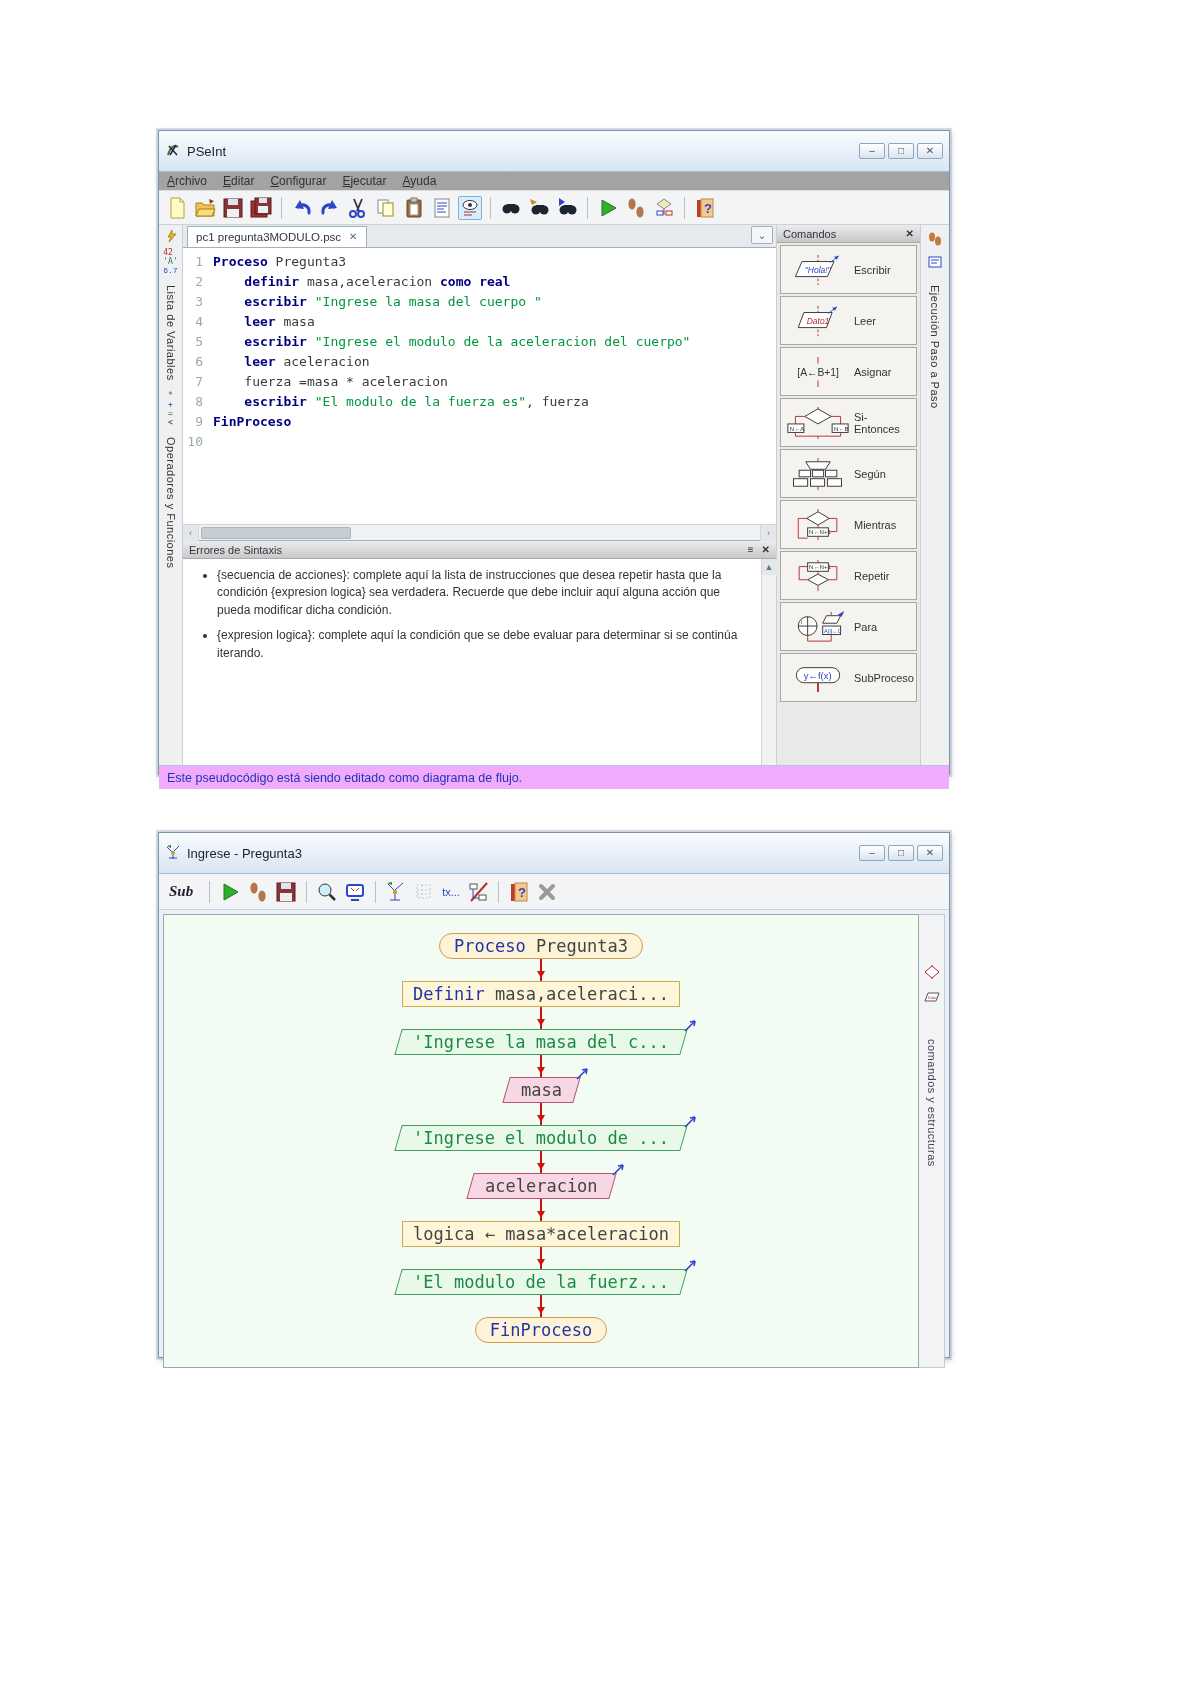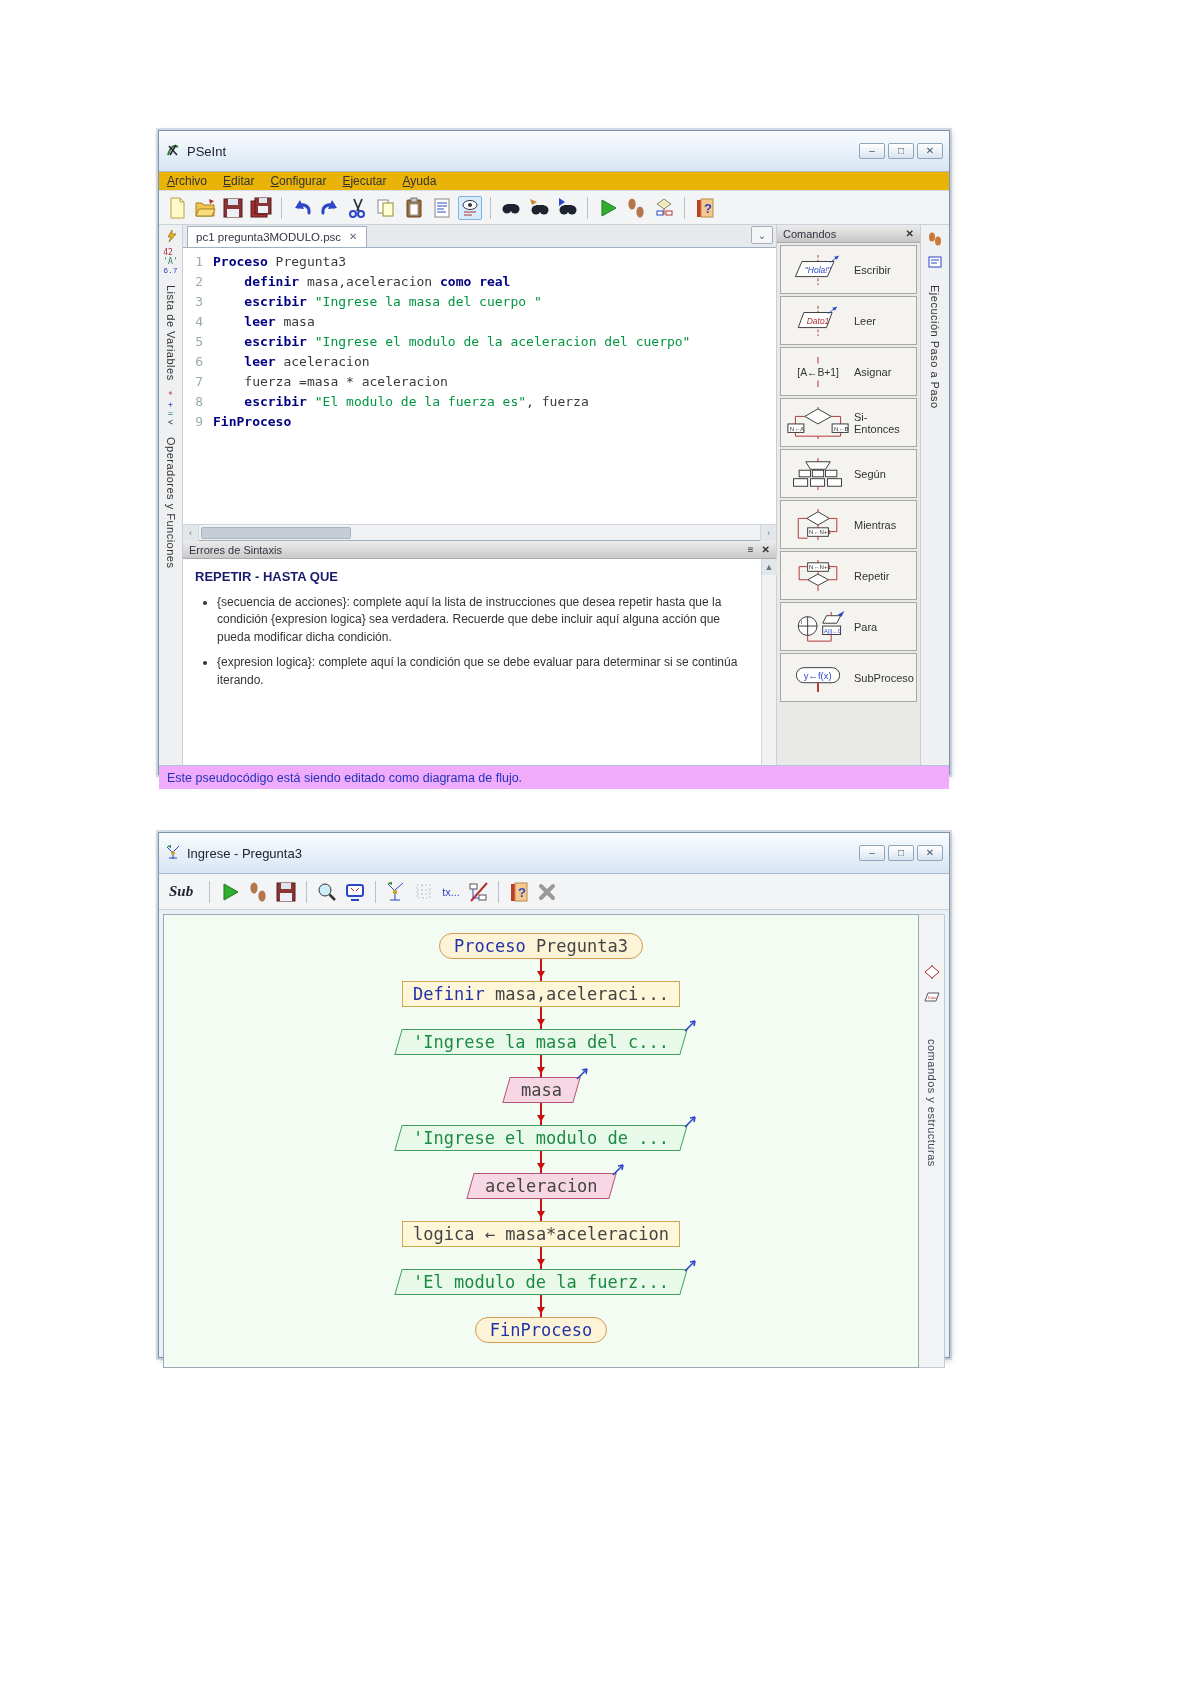--- a/index.html
+++ b/index.html
@@ -8,21 +8,21 @@
 
   .window{position:absolute;background:#e9f0f8;border:1px solid #7d93a9;
     box-shadow:0 0 0 2px rgba(160,185,210,.45), 1px 2px 6px rgba(0,0,0,.25);}
   .titlebar{height:41px;display:flex;align-items:center;padding:0 6px;gap:6px;
     background:linear-gradient(#fafcfe,#d7e5f3);border-bottom:1px solid #aabccd;}
   .titlebar .title{font-size:13px;color:#223;}
   .winbtns{margin-left:auto;display:flex;gap:3px;}
   .winbtn{width:26px;height:16px;border:1px solid #8fa6bc;border-radius:2px;
     background:linear-gradient(#ffffff,#d9e4ef);display:flex;align-items:center;justify-content:center;
     font-size:10px;color:#456;line-height:1;}
-  .menubar{height:19px;display:flex;align-items:center;gap:16px;padding:0 8px;background:#eab308;border-bottom:1px solid #d5dde5;}
+  .menubar{height:19px;display:flex;align-items:center;gap:16px;padding:0 8px;background:#a3a3a3;border-bottom:1px solid #d5dde5;}
   .menu-item{font-size:12px;color:#333;}
   .toolbar{height:34px;display:flex;align-items:center;gap:4px;padding:0 6px;background:#f3f4f5;border-bottom:1px solid #c9d2da;}
   .tb-icon{width:24px;height:24px;display:inline-flex;align-items:center;justify-content:center;}
   .tb-icon svg{width:22px;height:22px;}
   .tb-icon.hl{background:#d8ecfb;border:1px solid #7fb2df;border-radius:2px;}
   .tb-sep{width:1px;height:22px;background:#b9c2ca;margin:0 4px;}
 
   
   .main1{display:flex;height:540px;}
   .leftrail{width:24px;background:#eef0f2;border-right:1px solid #ccd;display:flex;flex-direction:column;align-items:center;padding-top:4px;gap:2px;}
@@ -283,37 +283,37 @@
       <div class="editor" id="code">
           <div class="code-line"><span class="ln">1</span><span class="code-text"><span class="c-kw">Proceso</span><span class="c-id"> Pregunta3</span></span></div>
           <div class="code-line"><span class="ln">2</span><span class="code-text"><span class="c-id">    </span><span class="c-kw">definir</span><span class="c-id"> masa,aceleracion </span><span class="c-kw">como real</span></span></div>
           <div class="code-line"><span class="ln">3</span><span class="code-text"><span class="c-id">    </span><span class="c-kw">escribir</span><span class="c-str"> "Ingrese la masa del cuerpo "</span></span></div>
           <div class="code-line"><span class="ln">4</span><span class="code-text"><span class="c-id">    </span><span class="c-kw">leer</span><span class="c-id"> masa</span></span></div>
           <div class="code-line"><span class="ln">5</span><span class="code-text"><span class="c-id">    </span><span class="c-kw">escribir</span><span class="c-str"> "Ingrese el modulo de la aceleracion del cuerpo"</span></span></div>
           <div class="code-line"><span class="ln">6</span><span class="code-text"><span class="c-id">    </span><span class="c-kw">leer</span><span class="c-id"> aceleracion</span></span></div>
           <div class="code-line"><span class="ln">7</span><span class="code-text"><span class="c-id">    fuerza =masa * aceleracion</span></span></div>
           <div class="code-line"><span class="ln">8</span><span class="code-text"><span class="c-id">    </span><span class="c-kw">escribir</span><span class="c-str"> "El modulo de la fuerza es"</span><span class="c-id">, fuerza</span></span></div>
           <div class="code-line"><span class="ln">9</span><span class="code-text"><span class="c-kw">FinProceso</span></span></div>
+          <div class="code-line"><span class="ln">10</span><span class="code-text"></span></div>
         </div>
       <div class="hscroll">
         <span class="scr-btn">‹</span>
         <span class="scr-thumb"></span>
         <span class="scr-btn right">›</span>
       </div>
       <div class="errors">
         <div class="err-head">
           <span>Errores de Sintaxis</span>
           <span class="err-headbtns">
             <span>≡</span>
             <span>✕</span>
           </span>
         </div>
         <div class="err-body">
           <div class="err-content">
-            <h3>REPETIR - HASTA QUE</h3>
             <ul id="err-list">
                 <li class="err-bullet">{secuencia de acciones}: complete aquí la lista de instrucciones que desea repetir hasta que la condición {expresion logica} sea verdadera. Recuerde que debe incluir aquí alguna acción que pueda modificar dicha condición.</li>
                 <li class="err-bullet">{expresion logica}: complete aquí la condición que se debe evaluar para determinar si se continúa iterando.</li>
               </ul>
           </div>
           <div class="vscroll">
             <span class="scr-btn">▲</span>
           </div>
         </div>
       </div>

